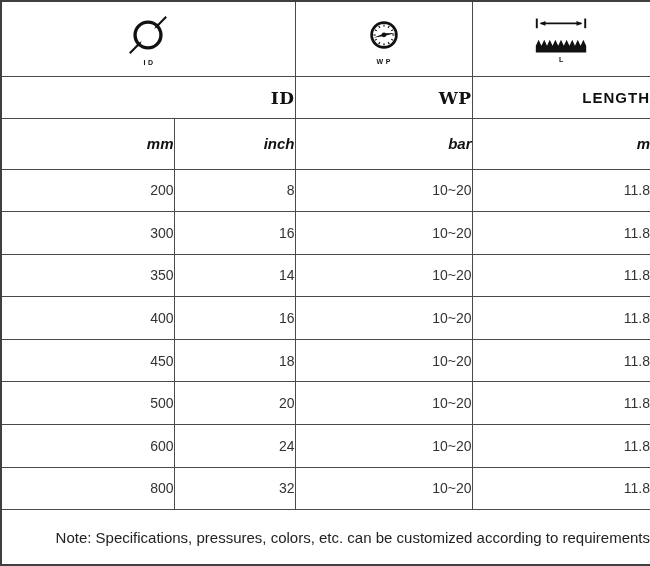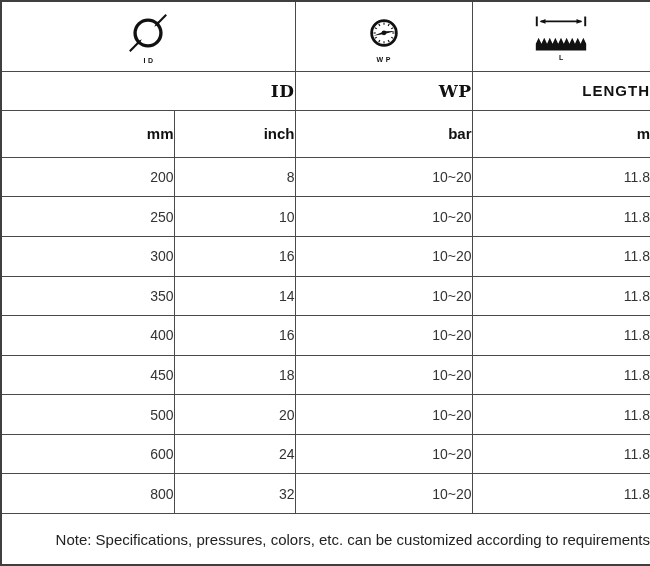--- a/index.html
+++ b/index.html
@@ -25,21 +25,21 @@
     font-size:7px;font-weight:bold;letter-spacing:2.5px;text-indent:2.5px;
     color:#111;margin-top:1px;white-space:nowrap;
   }
   .serif-label{
     font-family:"DejaVu Serif","Liberation Serif",serif;
     font-size:17px;color:#111;font-weight:600;letter-spacing:0.5px;
   }
   .sans-label{
     font-weight:bold;font-size:15px;letter-spacing:1px;color:#111;margin-left:24px;
   }
-  tr.units-row td{font-weight:bold;font-size:15px;color:#111;}
+  tr.units-row td{font-weight:bold;font-size:15px;color:#111;font-style:italic;}
   tr.data-row td{font-size:14px;color:#333;}
   tr.note-row td{font-size:15px;color:#222;}
   svg{display:block;}
 </style>
 </head>
 <body>
 
 <div class="sheet">
   <table class="spec">
     <colgroup>
@@ -115,26 +115,20 @@
       <td>m</td>
     </tr>
 
     <tr class="data-row">
       <td>200</td>
       <td>8</td>
       <td>10~20</td>
       <td>11.8</td>
     </tr>
     <tr class="data-row">
-      <td>250</td>
-      <td>10</td>
-      <td>10~20</td>
-      <td>11.8</td>
-    </tr>
-    <tr class="data-row">
       <td>300</td>
       <td>16</td>
       <td>10~20</td>
       <td>11.8</td>
     </tr>
     <tr class="data-row">
       <td>350</td>
       <td>14</td>
       <td>10~20</td>
       <td>11.8</td>

